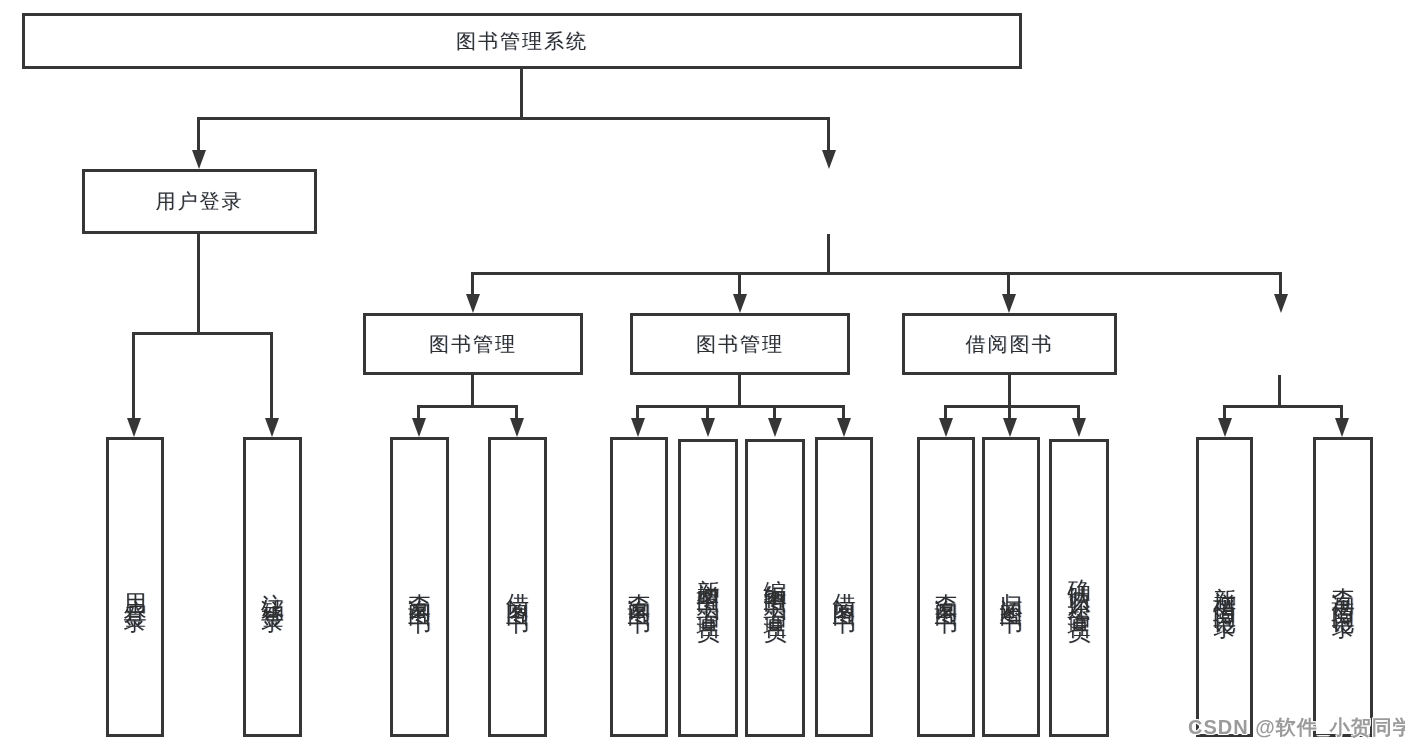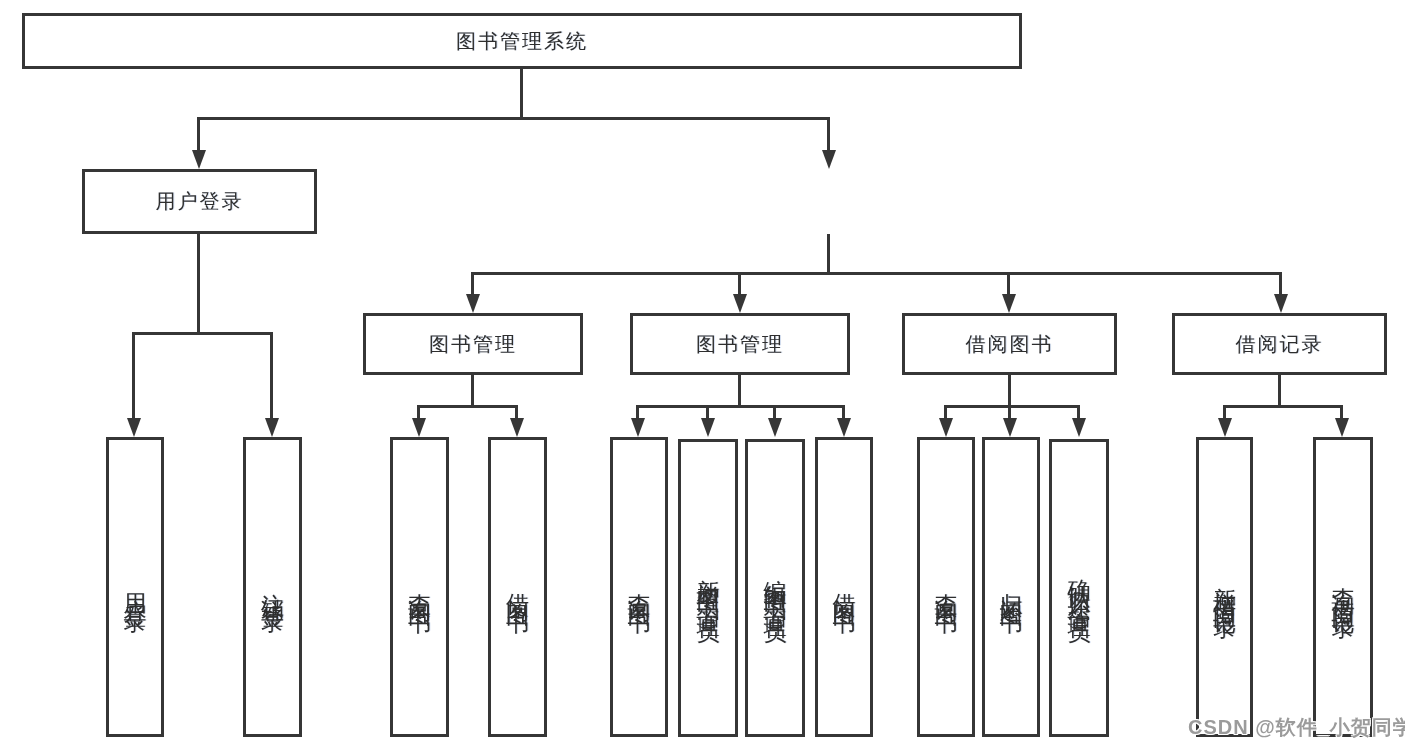--- a/index.html
+++ b/index.html
@@ -98,23 +98,20 @@
 
   <div class="box" style="left:363px;top:313px;width:220px;height:62px">
     <span class="lbl">图书管理</span>
   </div>
   <div class="box" style="left:630px;top:313px;width:220px;height:62px">
     <span class="lbl">图书管理</span>
   </div>
   <div class="box" style="left:902px;top:313px;width:215px;height:62px">
     <span class="lbl">借阅图书</span>
   </div>
-  <div class="box" style="left:1172px;top:313px;width:215px;height:62px">
-    <span class="lbl">借阅记录</span>
-  </div>
 
   <div class="vl" style="left:471px;top:375px;height:33px"></div>
   <div class="hl" style="left:417px;top:405px;width:101px"></div>
   <div class="vl" style="left:417px;top:405px;height:15px"></div>
   <div class="arr" style="left:412px;top:418px"></div>
   <div class="vl" style="left:515px;top:405px;height:15px"></div>
   <div class="arr" style="left:510px;top:418px"></div>
 
   <div class="vl" style="left:738px;top:375px;height:33px"></div>
   <div class="hl" style="left:636px;top:405px;width:209px"></div>

